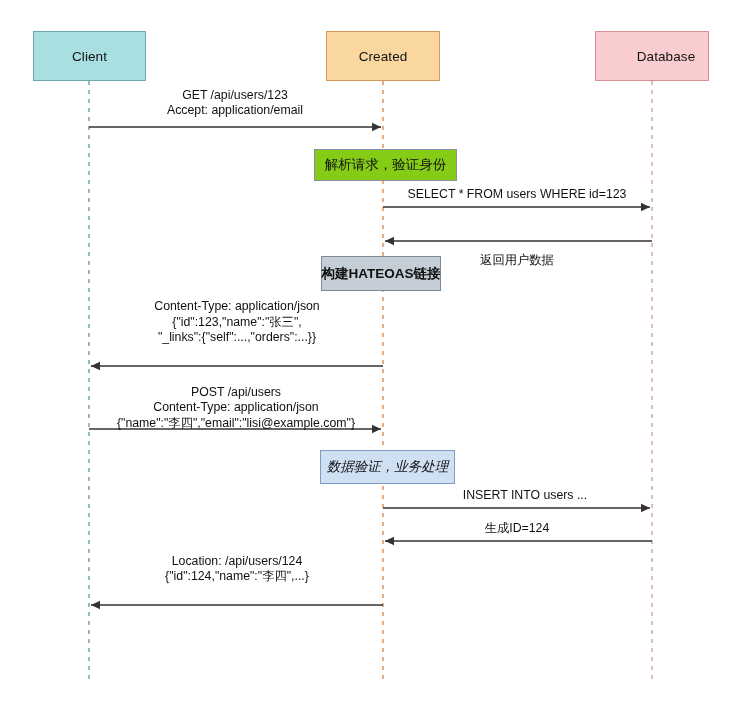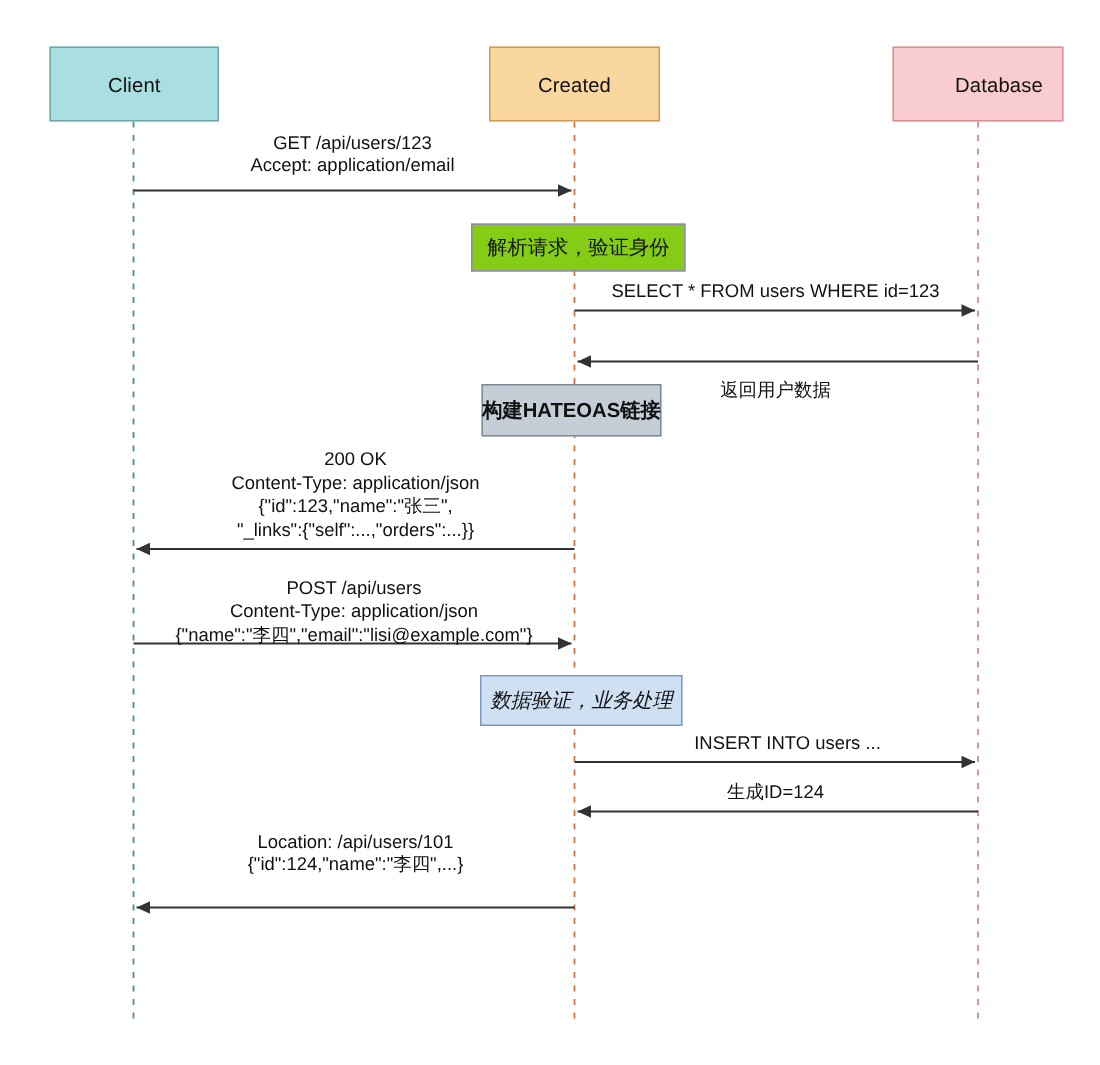--- a/index.html
+++ b/index.html
@@ -129,34 +129,33 @@
         <div>GET /api/users/123</div>
         <div>Accept: application/email</div>
       </div>
       <div class="msg-label" style="left: 517px; top: 186.6px;">
         <div>SELECT * FROM users WHERE id=123</div>
       </div>
       <div class="msg-label" style="left: 517px; top: 220.6px; margin-top: 32px;">
         <div>返回用户数据</div>
       </div>
       <div class="msg-label" style="left: 237px; top: 299.4px;">
-        <div>200 OK</div>
         <div>Content-Type: application/json</div>
         <div>{"id":123,"name":"张三",</div>
         <div>"_links":{"self":...,"orders":...}}</div>
       </div>
       <div class="msg-label" style="left: 236px; top: 385px;">
         <div>POST /api/users</div>
         <div>Content-Type: application/json</div>
         <div>{"name":"李四","email":"lisi@example.com"}</div>
       </div>
       <div class="msg-label" style="left: 517px; top: 487.6px; padding-left: 16px;">
         <div>INSERT INTO users ...</div>
       </div>
       <div class="msg-label" style="left: 517px; top: 520.6px;">
         <div>生成ID=124</div>
       </div>
       <div class="msg-label" style="left: 237px; top: 553.8px;">
-        <div>Location: /api/users/101</div>
+        <div>Location: /api/users/124</div>
         <div>{"id":124,"name":"李四",...}</div>
       </div>
     </div>
 </div>
 
 </body></html>

